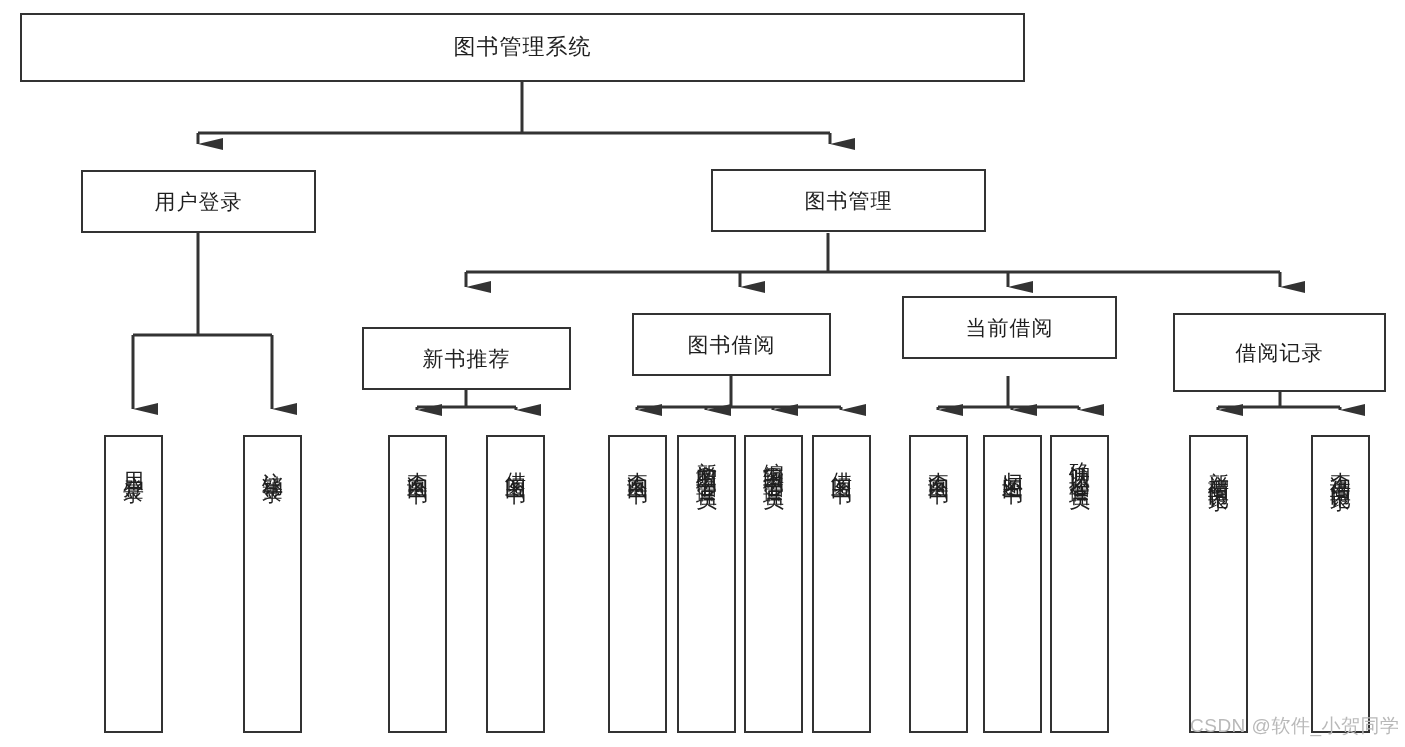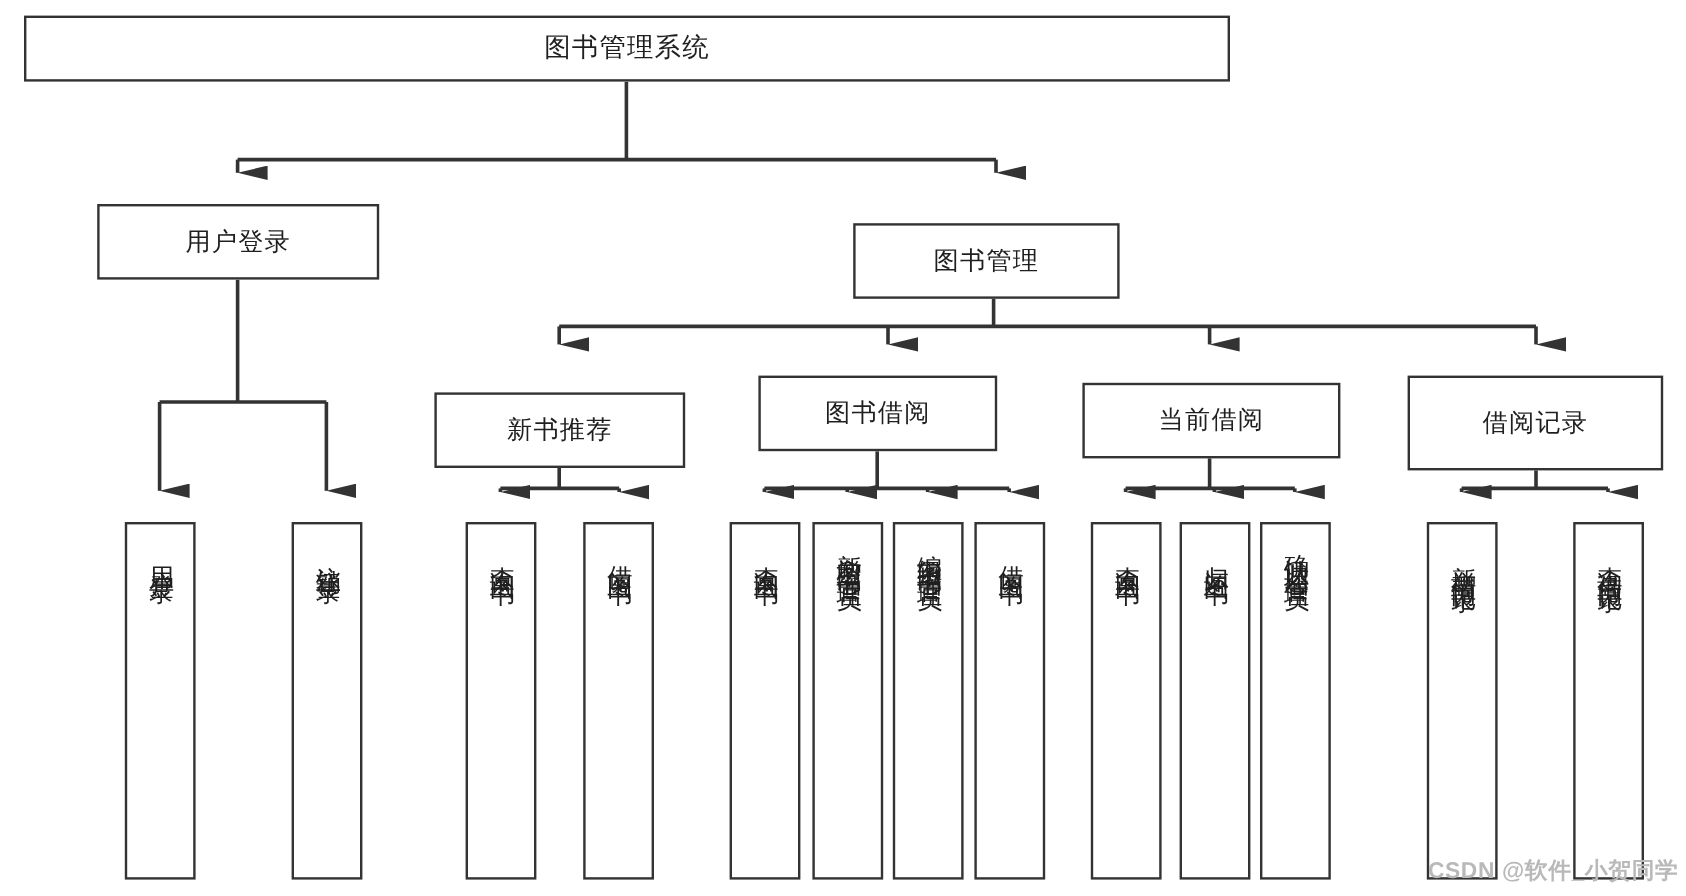--- a/index.html
+++ b/index.html
@@ -58,21 +58,20 @@
     font-size: 22px;
   }
   .watermark {
     position: absolute;
     left: 1190px;
     top: 713px;
     font-size: 19px;
     color: #b9b9b9;
     white-space: nowrap;
     letter-spacing: 0.5px;
-    font-weight: bold;
   }
 </style>
 </head>
 <body>
 
 <div id="canvas">
 
   <svg id="edges" viewBox="0 0 1405 747">
     <defs>
       <marker id="arrow" markerWidth="14" markerHeight="26" refX="6" refY="25" orient="auto" markerUnits="userSpaceOnUse">
@@ -128,38 +127,38 @@
     </g>
 
     <g>
       <path d="M1280,376 L1280,407" stroke="#333333" stroke-width="3" fill="none"></path>
       <path d="M1218,407 L1340,407" stroke="#333333" stroke-width="3" fill="none"></path>
       <path d="M1218,407 L1218,410" stroke="#333333" stroke-width="3" fill="none" marker-end="url(#arrow)"></path>
       <path d="M1340,407 L1340,410" stroke="#333333" stroke-width="3" fill="none" marker-end="url(#arrow)"></path>
     </g>
   </svg>
 
-  <div class="node node-h node-root" style="left:20px; top:13px; width:1005px; height:55px;">
+  <div class="node node-h node-root" style="left:20px; top:13px; width:1005px; height:69px;">
     <span class="label">图书管理系统</span>
   </div>
 
   <div class="node node-h" style="left:81px; top:170px; width:235px; height:63px;">
     <span class="label">用户登录</span>
   </div>
-  <div class="node node-h" style="left:711px; top:186px; width:222px; height:63px;">
+  <div class="node node-h" style="left:711px; top:169px; width:275px; height:63px;">
     <span class="label">图书管理</span>
   </div>
 
   <div class="node node-h" style="left:362px; top:327px; width:209px; height:63px;">
     <span class="label">新书推荐</span>
   </div>
   <div class="node node-h" style="left:632px; top:313px; width:199px; height:63px;">
     <span class="label">图书借阅</span>
   </div>
-  <div class="node node-h" style="left:902px; top:319px; width:215px; height:63px;">
+  <div class="node node-h" style="left:902px; top:296px; width:215px; height:63px;">
     <span class="label">当前借阅</span>
   </div>
   <div class="node node-h" style="left:1173px; top:313px; width:213px; height:79px;">
     <span class="label">借阅记录</span>
   </div>
 
   <div class="node node-v" style="left:104px; top:435px; width:59px; height:298px;">
     <span class="label">用户登录</span>
   </div>
   <div class="node node-v" style="left:243px; top:435px; width:59px; height:298px;">

